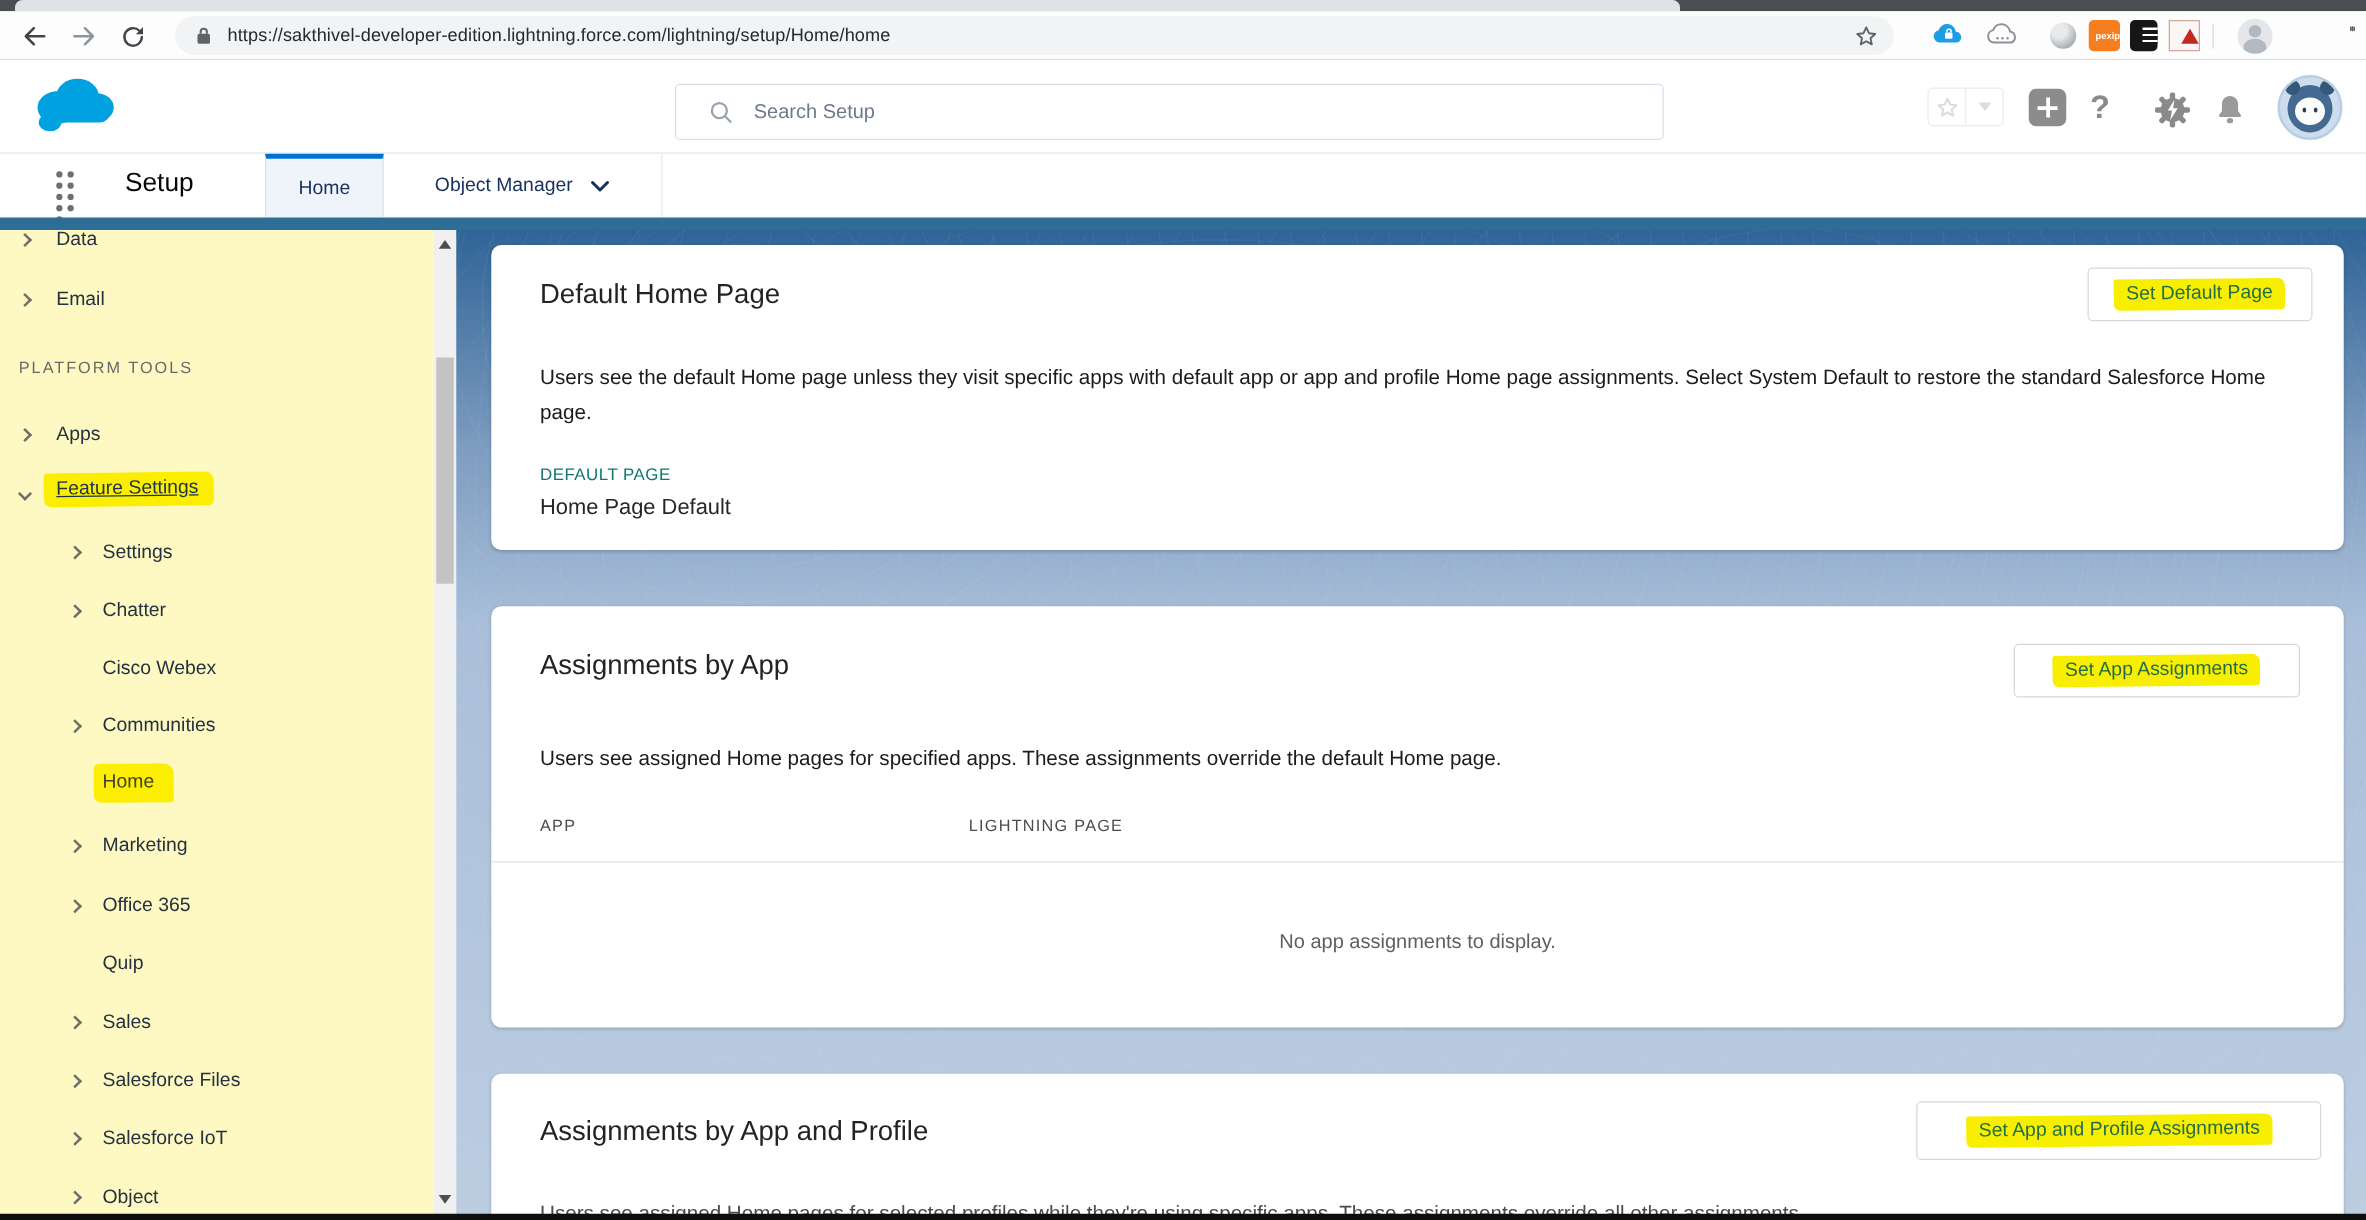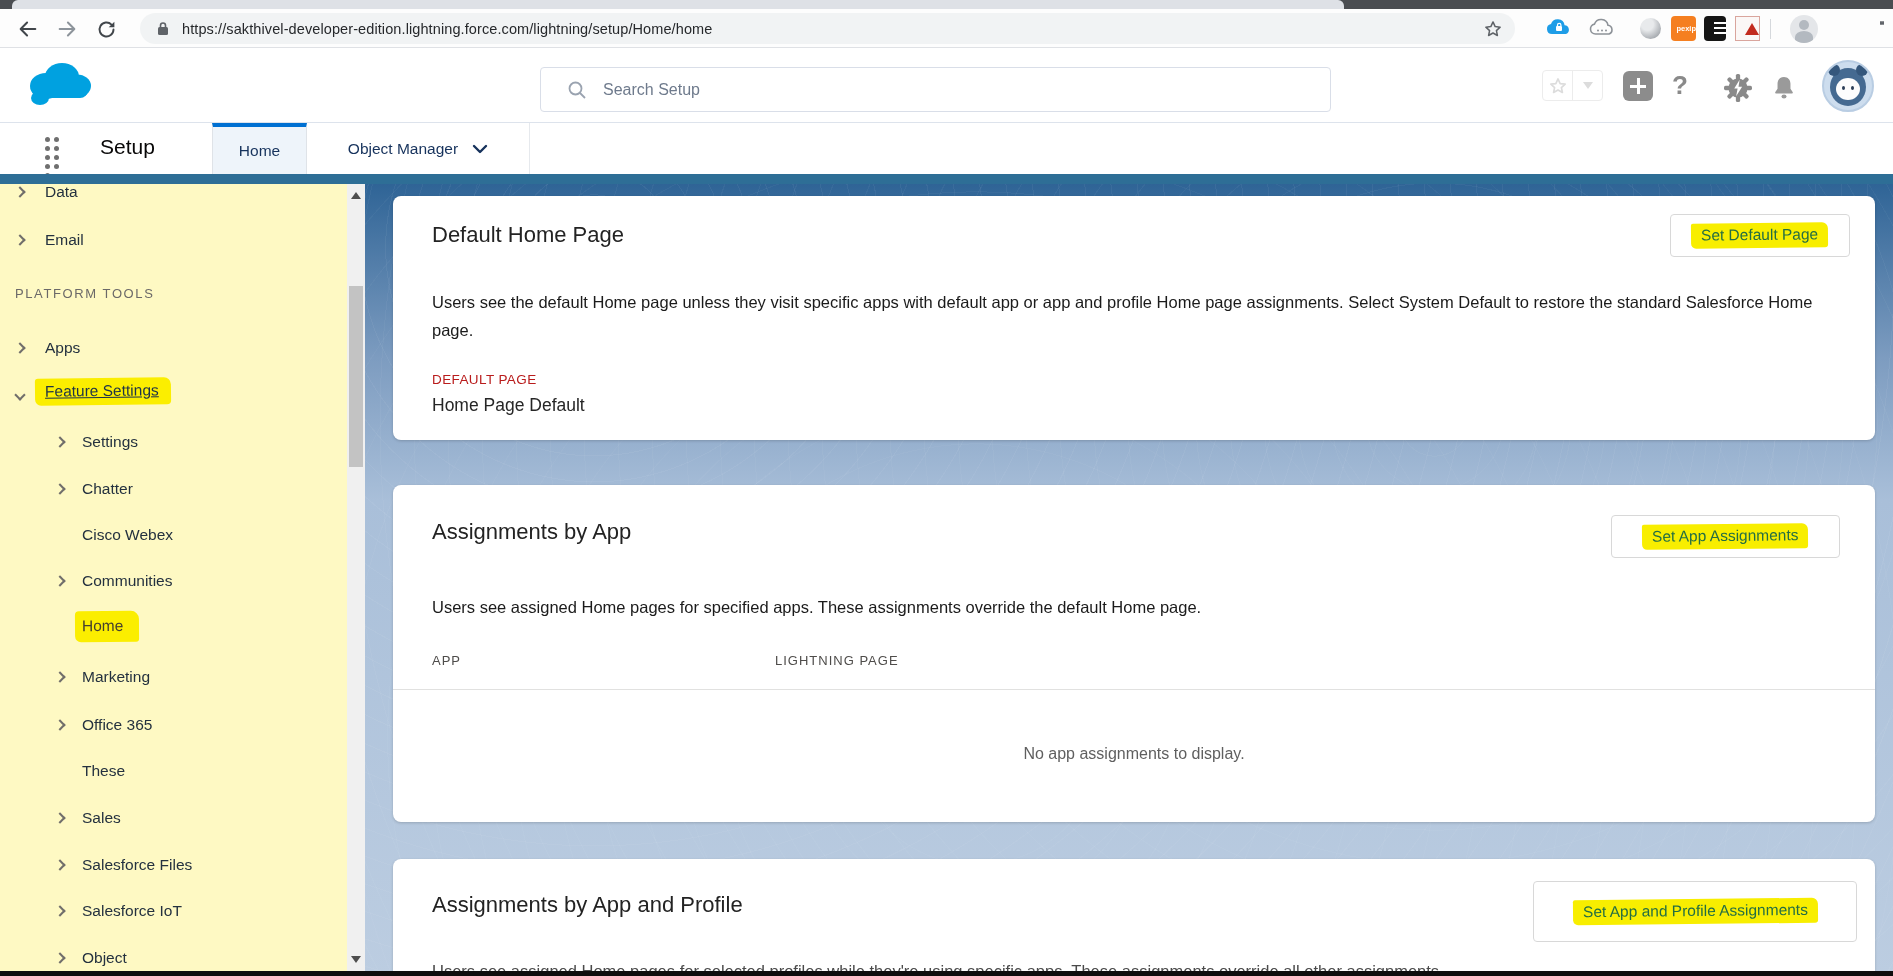--- a/index.html
+++ b/index.html
@@ -103,21 +103,21 @@
       repeating-radial-gradient(circle at 70% 30%, rgba(255,255,255,.08) 0 1px, transparent 1px 34px),
       repeating-radial-gradient(circle at 40% 70%, rgba(255,255,255,.07) 0 1px, transparent 1px 42px); }
   .card { position:absolute; left:28px; width:1482px; background:#fff; border-radius:8px; box-shadow:0 1px 3px rgba(0,0,0,.18); overflow:hidden; }
   .card1 { top:12px; height:244px; }
   .card2 { top:301px; height:337px; }
   .card3 { top:675px; height:330px; }
   .cardtitle { position:absolute; left:39px; font-size:22px; font-weight:300; color:#232323; }
   .cardbtn { position:absolute; background:#fff; border:1px solid #d8d8d8; border-radius:4px; display:flex; align-items:center; justify-content:center; font-size:15.5px; cursor:pointer; }
   .btn-ylw { background:#f8ee00; color:#246e43; padding:3px 10px 4px; transform:rotate(-.6deg); border-radius:2px 6px 3px 5px; white-space:nowrap; }
   .cardpara { position:absolute; left:39px; font-size:16.5px; color:#1b1b1b; line-height:28px; }
-  .fieldlbl { position:absolute; left:39px; font-size:13.5px; color:#b91c1c; letter-spacing:.4px; }
+  .fieldlbl { position:absolute; left:39px; font-size:13.5px; color:#0f766e; letter-spacing:.4px; }
   .fieldval { position:absolute; left:39px; font-size:17.5px; color:#262626; }
   .colhdr { position:absolute; font-size:13px; color:#4e4c4a; letter-spacing:1px; }
   .tdivider { position:absolute; left:0; width:100%; height:1px; background:#e1e1e0; }
   .emptytxt { position:absolute; left:0; width:100%; text-align:center; font-size:16px; color:#5f5f5f; }
   .bottombar { position:absolute; left:0; top:971px; width:1893px; height:5px; background:#0e0e0e; z-index:20; }
 </style>
 </head>
 <body>
 
 <div class="screen">
@@ -330,21 +330,21 @@
       </div>
       <div class="sbi lv2" style="top:481px">
         <span class="chev chev-r"></span>
         <span class="sblabel">Marketing</span>
       </div>
       <div class="sbi lv2" style="top:529px">
         <span class="chev chev-r"></span>
         <span class="sblabel">Office 365</span>
       </div>
       <div class="sbi lv2" style="top:575px">
-        <span class="sblabel">These</span>
+        <span class="sblabel">Quip</span>
       </div>
       <div class="sbi lv2" style="top:622px">
         <span class="chev chev-r"></span>
         <span class="sblabel">Sales</span>
       </div>
       <div class="sbi lv2" style="top:669px">
         <span class="chev chev-r"></span>
         <span class="sblabel">Salesforce Files</span>
       </div>
       <div class="sbi lv2" style="top:715px">
@@ -382,21 +382,21 @@
         </button>
         <div class="cardpara" style="top:108px; width:1385px">Users see assigned Home pages for specified apps. These assignments override the default Home page.</div>
         <div class="colhdr" style="left:39px; top:168px">APP</div>
         <div class="colhdr" style="left:382px; top:168px">LIGHTNING PAGE</div>
         <div class="tdivider" style="top:204px"></div>
         <div class="emptytxt" style="top:260px">No app assignments to display.</div>
       </div>
 
       <div class="card card3">
         <div class="cardtitle" style="top:33px">Assignments by App and Profile</div>
-        <button class="cardbtn" style="right:18px; top:22px; width:324px; height:61px">
+        <button class="cardbtn" style="right:18px; top:22px; width:324px; height:47px">
           <span class="btn-ylw">Set App and Profile Assignments</span>
         </button>
         <div class="cardpara" style="top:98px; width:1385px; color:#4a4a4a">Users see assigned Home pages for selected profiles while they're using specific apps. These assignments override all other assignments.</div>
       </div>
 
     </div>
   </div>
 
   <div class="bottombar"></div>
 

